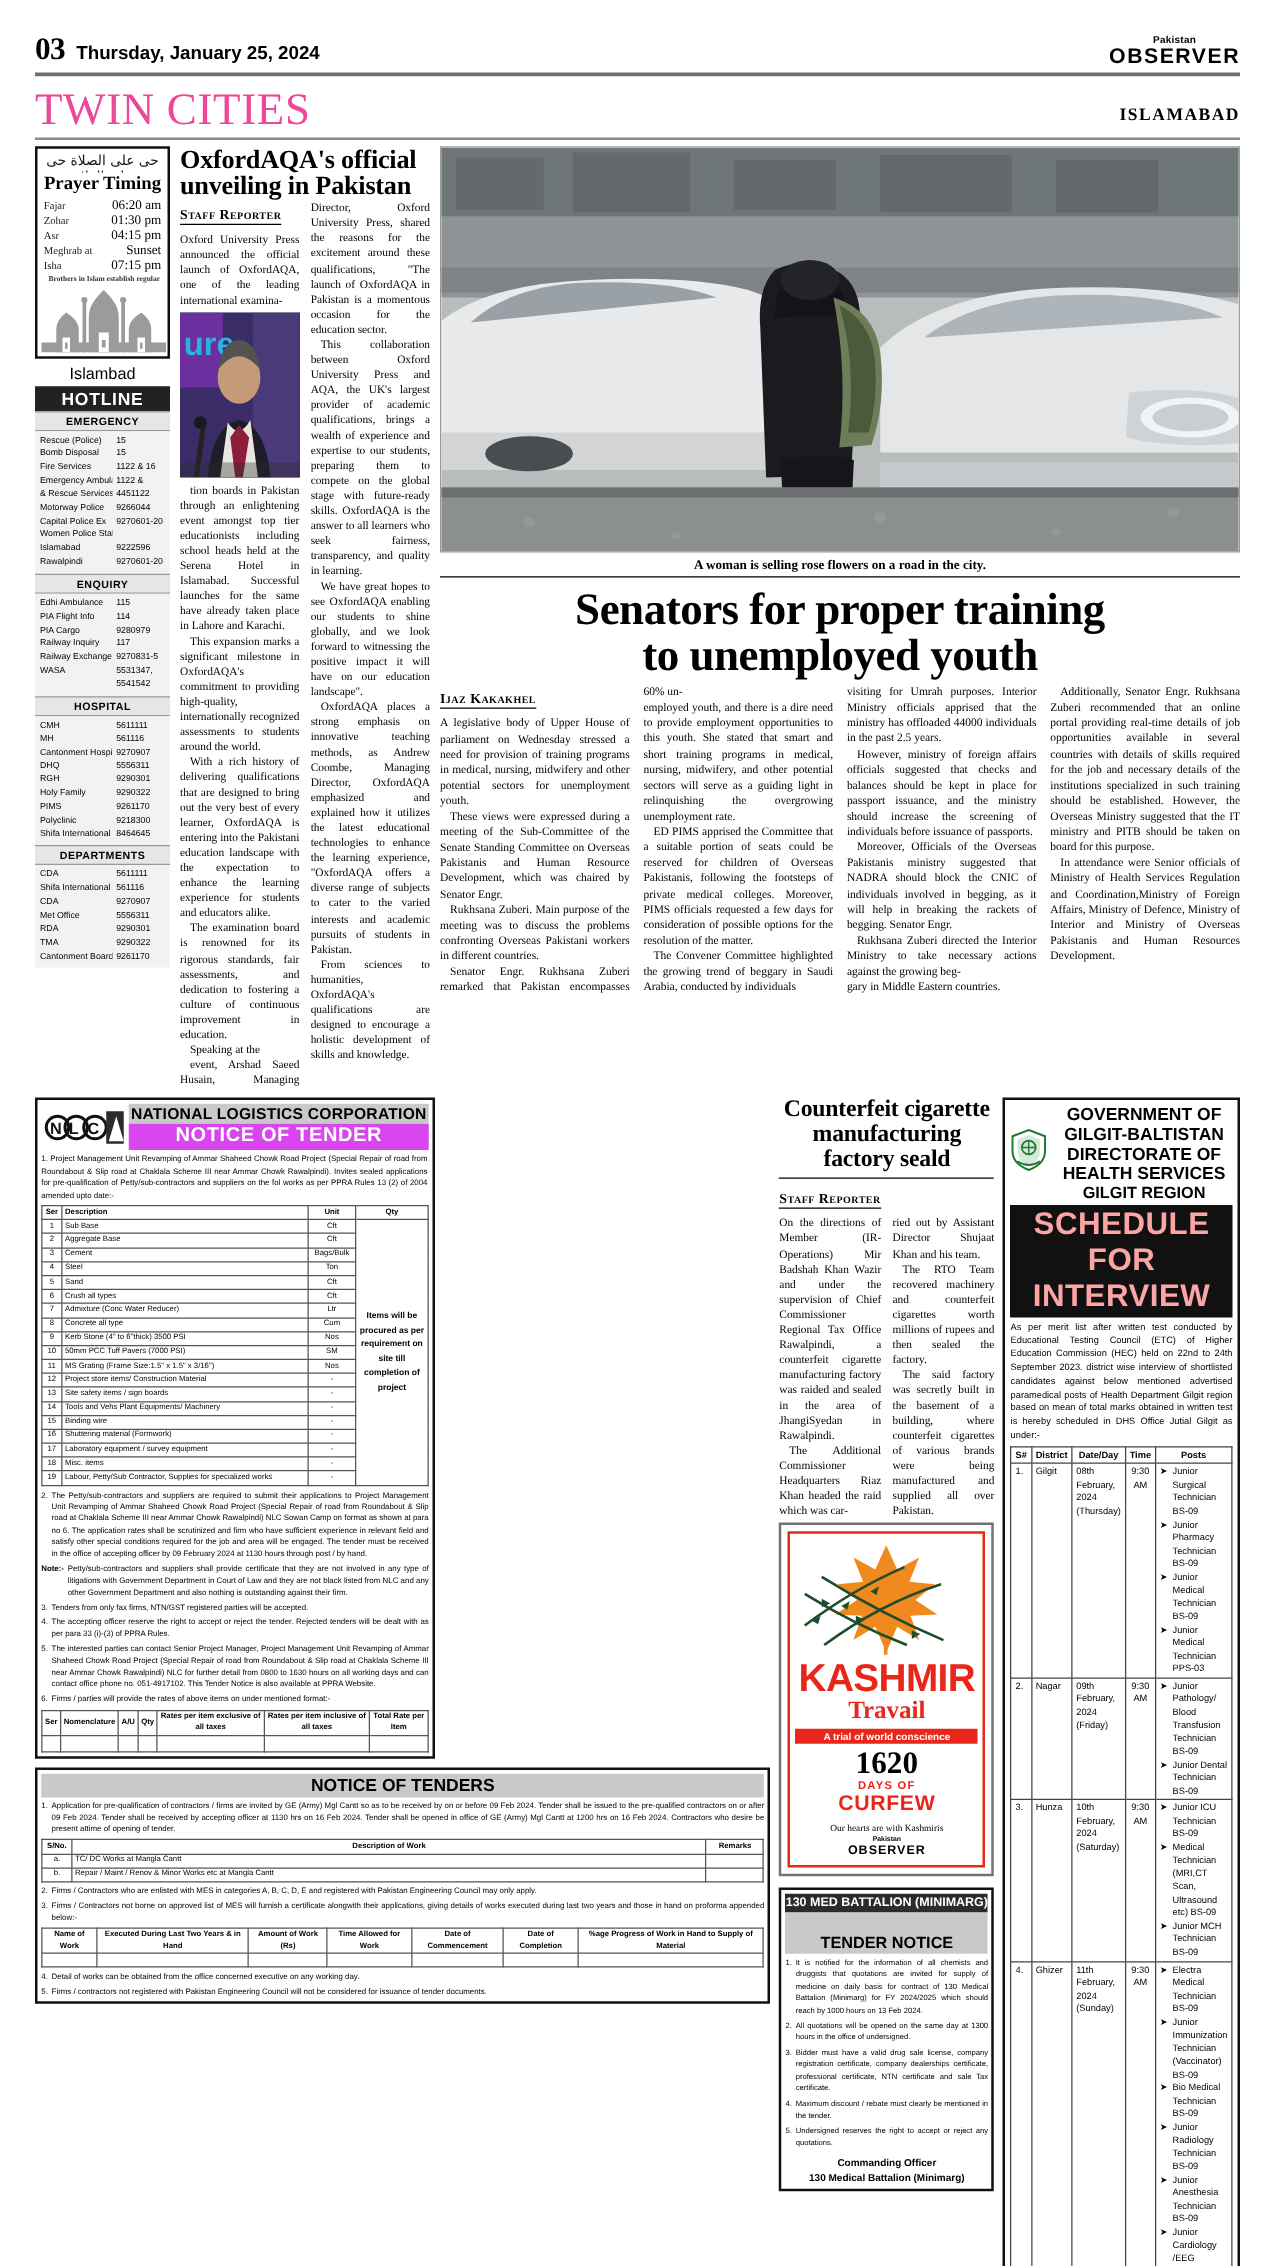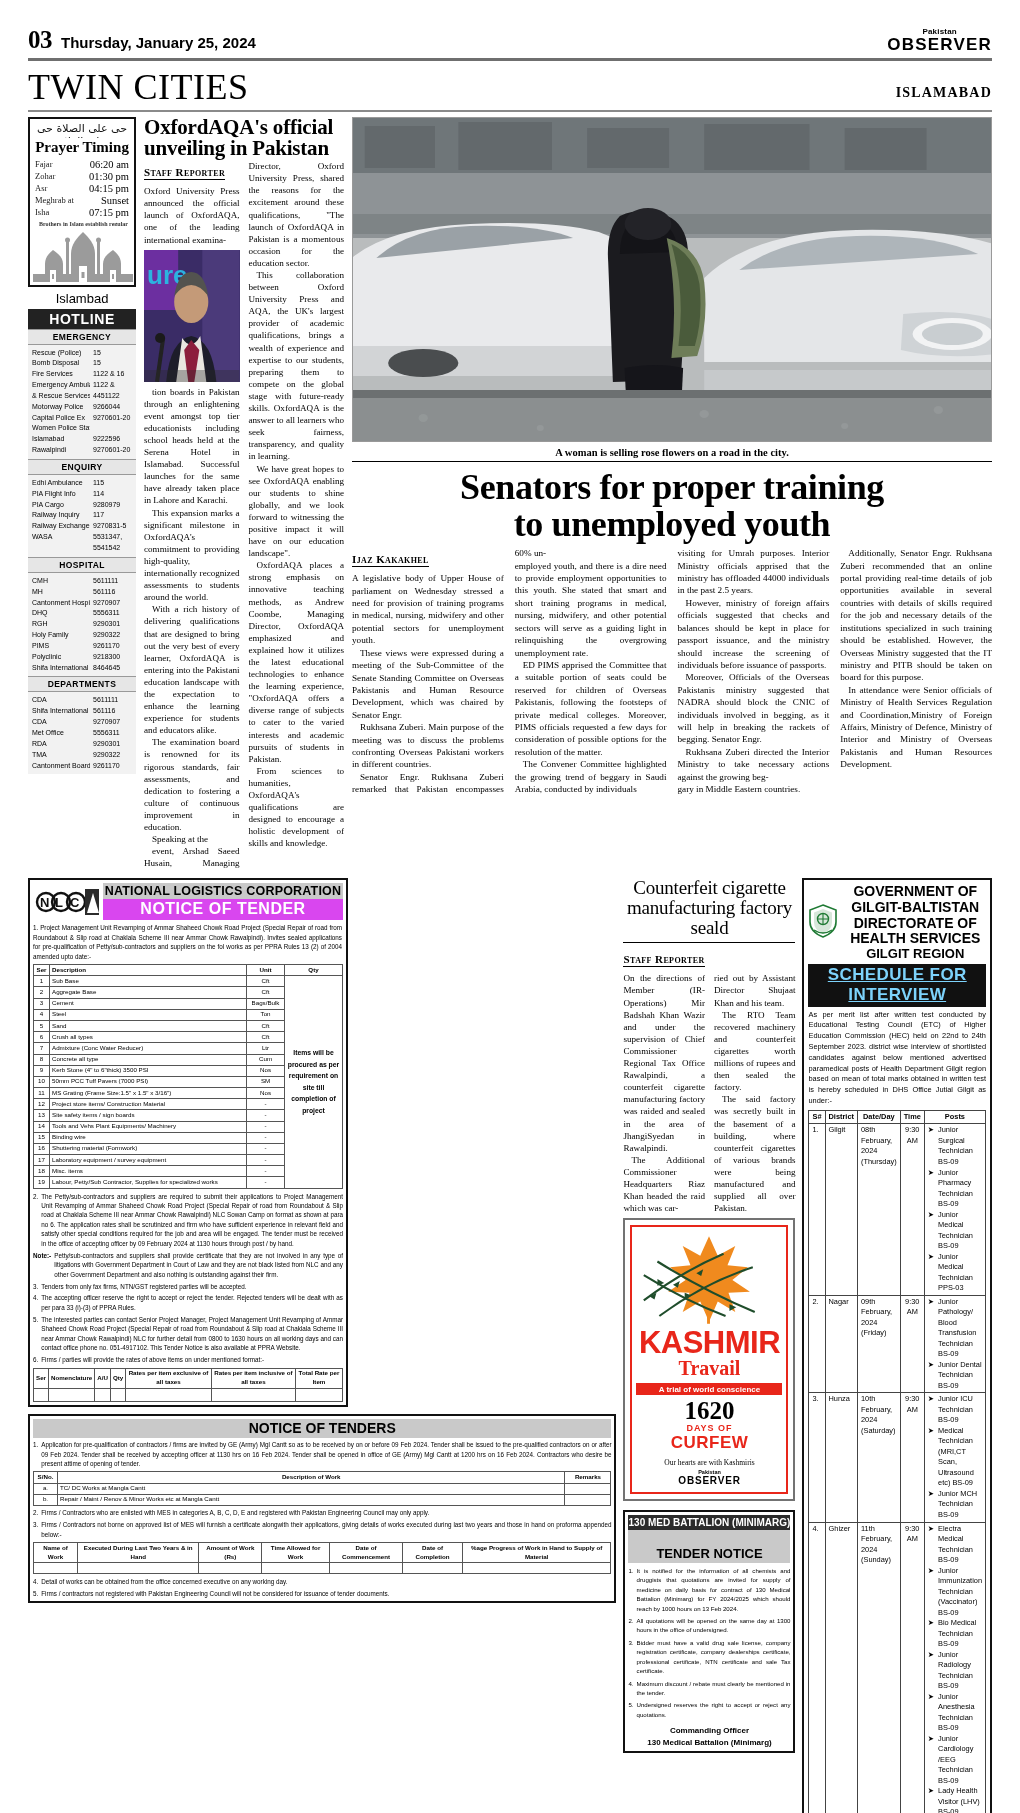--- a/index.html
+++ b/index.html
@@ -18,21 +18,21 @@
   .mh-pageno { font-size: 25px; font-weight: bold; font-family: "Liberation Serif", serif; letter-spacing: -0.5px; }
   .mh-date { font-size: 15px; font-weight: bold; font-family: Liberation Sans, sans-serif; }
   .mh-logo { text-align: center; line-height: 1; padding-bottom: 1px; }
   .mh-logo .mh-pk { font-size: 8px; font-weight: bold; font-family: "Liberation Sans", sans-serif; letter-spacing: 0.2px; display:block; }
   .mh-logo .mh-obs { font-size: 17px; font-weight: bold; font-family: "Liberation Sans", sans-serif; letter-spacing: 1.2px; display:block; }
   .rule-thick { height: 3px; background: #6f6f6f; margin-top: 4px; }
   .rule-thin { height: 1.5px; background: #8a8a8a; margin-top: 2px; }
 
   
   .sectionband { display: flex; align-items: flex-end; justify-content: space-between; padding: 8px 0 3px; }
-  .section-title { font-size: 36px; font-family: "Liberation Serif", serif; color: #000000; letter-spacing: 0.5px; line-height: 1; }
+  .section-title { font-size: 36px; font-family: "Liberation Serif", serif; color: #ec4899; letter-spacing: 0.5px; line-height: 1; }
   .section-city { font-size: 14px; font-weight: bold; letter-spacing: 1.2px; padding-bottom: 4px; }
 
   
   .topzone { display: flex; gap: 8px; margin-top: 5px; }
   .col-left { width: 108px; flex: 0 0 108px; }
   .col-story { width: 200px; flex: 0 0 200px; }
   .col-right { flex: 1; }
 
   
   .prayerbox { border: 2px solid #111; padding: 3px; }
@@ -104,21 +104,21 @@
   .bold { font-weight: bold; }
 
   
   .mes-wrap { border: 2px solid #111; padding: 3px; margin-top: 7px; }
   .mes-t1 { background: #2b2b2b; color: #fff; text-align: center; font-family: "Liberation Sans", sans-serif;
       font-weight: bold; font-size: 11.5px; letter-spacing: 0.3px; padding: 1.5px 0; }
   .mes-t2 { background: #c9c9c9; text-align: center; font-family: "Liberation Sans", sans-serif; font-weight: bold;
       font-size: 14px; padding: 1px 0 2px; }
 
   
-  .cc-head { font-size: 19px; line-height: 1.05; font-weight: normal; text-align: center; letter-spacing: -0.2px; }
+  .cc-head { font-size: 19px; line-height: 1.05; font-weight: bold; text-align: center; letter-spacing: -0.2px; }
   .cc-rule { height: 1.2px; background: #000; margin: 4px 0 4px; }
   .kashmir { border: 2px solid #737373; margin-top: 4px; padding: 5px; text-align: center; position: relative; }
   .kash-inner { border: 2px solid #e8261a; padding: 4px 4px 6px; position: relative; }
   .kash-art { height: 96px; position: relative; overflow: hidden; }
   .kash-title { font-family: "Liberation Sans", sans-serif; font-weight: bold; font-size: 31px; color: #e8261a;
       letter-spacing: -0.5px; line-height: 1; }
   .kash-sub { font-family: "Liberation Serif", serif; font-weight: bold; font-size: 20px; color: #e8261a; line-height: 1.05; }
   .kash-band { background: #e8261a; color: #fff; font-family: "Liberation Sans", sans-serif; font-size: 8px;
       font-weight: bold; padding: 1.5px 0; margin: 4px 0 3px; }
   .kash-num { font-family: "Liberation Serif", serif; font-weight: bold; font-size: 25px; line-height: 1; }
@@ -139,22 +139,22 @@
   .med-sign { text-align: center; font-family: "Liberation Sans", sans-serif; font-weight: bold; font-size: 8px;
       margin-top: 6px; line-height: 1.4; }
 
   
   .gb-head { display: flex; align-items: center; gap: 6px; justify-content: center; }
   .gb-emblem { width: 30px; flex: 0 0 30px; }
   .gb-titles { text-align: center; }
   .gb-t1 { font-family: "Liberation Sans", sans-serif; font-weight: bold; font-size: 14px; line-height: 1.12; }
   .gb-t2 { font-family: "Liberation Sans", sans-serif; font-weight: bold; font-size: 14px; line-height: 1.12; }
   .gb-t3 { font-family: "Liberation Sans", sans-serif; font-weight: bold; font-size: 13px; line-height: 1.12; }
-  .gb-band { background: #111; color: #7dd3fc; text-align: center; font-family: "Liberation Sans", sans-serif;
-      font-weight: bold; font-size: 17px; letter-spacing: 0.4px; padding: 1px 0 2px; margin-top: 2px; text-decoration: underline; }
+  .gb-band { background: #111; color: #fca5a5; text-align: center; font-family: "Liberation Sans", sans-serif;
+      font-weight: bold; font-size: 25px; letter-spacing: 0.4px; padding: 1px 0 2px; margin-top: 2px; }
   .gb-para { font-family: "Liberation Sans", sans-serif; font-size: 7.4px; line-height: 1.46; text-align: justify; margin-top: 3px; }
   table.gbtbl { width: 100%; border-collapse: collapse; font-family: "Liberation Sans", sans-serif; font-size: 7.4px; margin-top: 3px; }
   table.gbtbl th, table.gbtbl td { border: 0.9px solid #444; padding: 1px 3px; vertical-align: top; line-height: 1.42; }
   table.gbtbl th { font-weight: bold; background: #fff; }
   .gbtbl .tc { text-align: center; }
   .gb-posts { list-style: none; }
   .gb-posts li { display: flex; gap: 4px; }
   .gb-posts li .arw { flex: 0 0 auto; }
 </style>
 </head>

